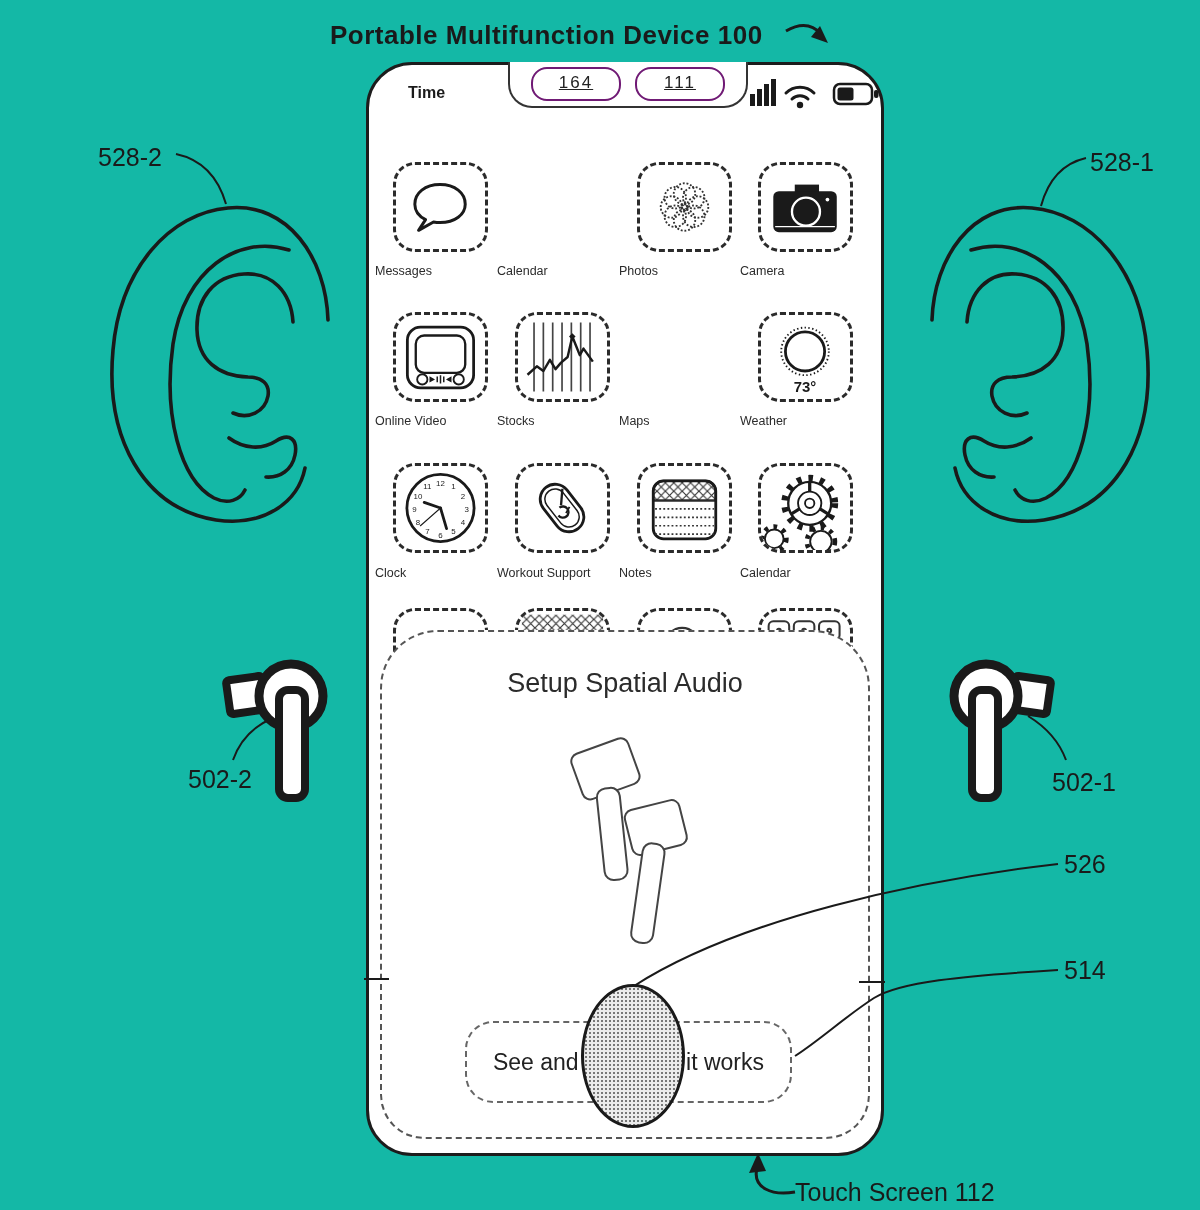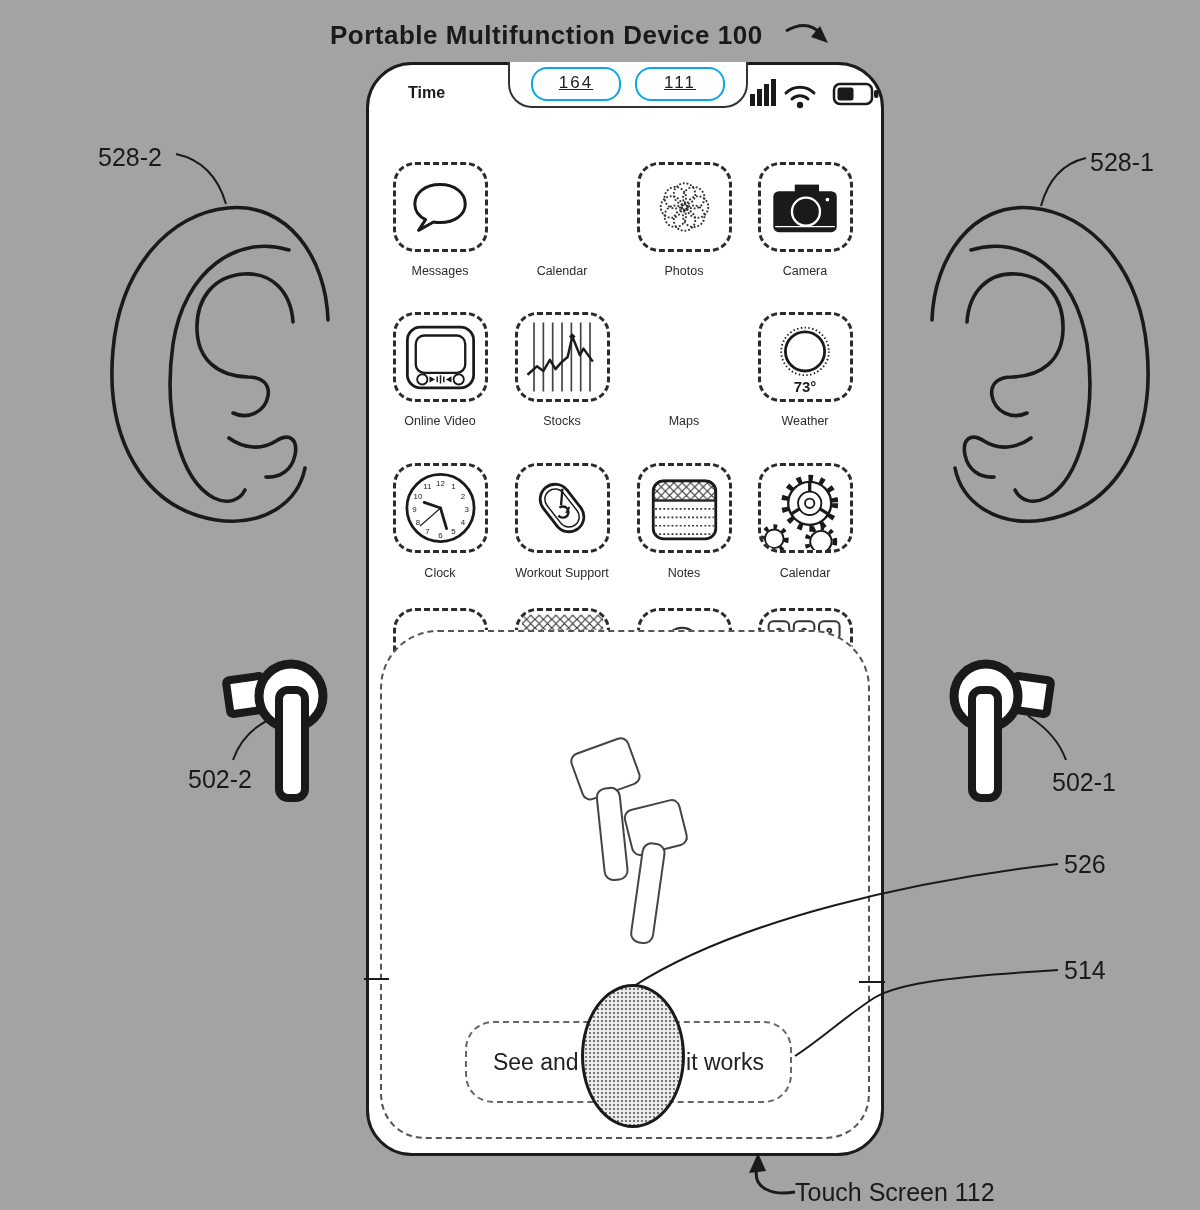--- a/index.html
+++ b/index.html
@@ -1,33 +1,33 @@
 <!DOCTYPE html>
 <html><head>
 <meta charset="utf-8">
 <style>
   html,body{margin:0;padding:0;background:#fff;}
-  #canvas{position:relative;width:1200px;height:1210px;background:#a3a3a3;overflow:hidden;
+  #canvas{position:relative;width:1200px;height:1210px;background:#14b8a6;overflow:hidden;
           font-family:"Liberation Sans",sans-serif;color:#1a1a1a;}
   .abs{position:absolute;}
   
   #fig-title{left:330px;top:20px;font-size:26px;font-weight:bold;letter-spacing:.5px;}
   
   #phone{left:366px;top:62px;width:512px;height:1088px;border:3px solid #1c1c1c;
          border-radius:46px;background:#fff;}
   #time-label{left:408px;top:84px;font-size:16px;font-weight:bold;}
   #notch{left:508px;top:62px;width:236px;height:44px;border:2.5px solid #333;border-top:none;
          border-radius:0 0 24px 24px;display:flex;align-items:center;justify-content:center;gap:14px;background:#fff;}
-  .pill{width:86px;height:30px;border:2px solid #0ea5e9;border-radius:16px;text-align:center;
+  .pill{width:86px;height:30px;border:2px solid #701a75;border-radius:16px;text-align:center;
         line-height:28px;font-size:17px;letter-spacing:2px;text-decoration:underline;color:#222;}
   
   .app{position:absolute;width:95px;height:90px;border:3px dashed #2b2b2b;border-radius:22px;
        background:#fff;overflow:hidden;box-sizing:border-box;}
   .app svg{width:89px;height:84px;display:block;}
-  .applabel{position:absolute;width:130px;text-align:center;font-size:12.5px;color:#2b2b2b;}
+  .applabel{position:absolute;width:130px;font-size:12.5px;color:#2b2b2b;}
   
   #sheet{left:380px;top:630px;width:486px;height:505px;border:2px dashed #555;
          border-radius:58px 58px 44px 44px;background:#fff;z-index:5;}
   #sheet-title{left:380px;top:668px;width:490px;text-align:center;font-size:27px;color:#2b2b2b;z-index:6;}
   #hear-button{left:465px;top:1021px;width:327px;height:82px;border:2px dashed #666;border-radius:28px;
          display:flex;align-items:center;justify-content:center;font-size:23px;color:#222;
          background:#fff;z-index:6;box-sizing:border-box;}
   #contact-ellipse{left:581px;top:984px;width:98px;height:138px;border:3px solid #1a1a1a;border-radius:50%;
          z-index:7;background-color:#ebebeb;
          background-image:radial-gradient(#777 0.9px, transparent 1.2px);background-size:4px 4px;}
@@ -243,20 +243,21 @@
   <div class="applabel" style="left:375px;top:414px">Online Video</div>
   <div class="applabel" style="left:497px;top:414px">Stocks</div>
   <div class="applabel" style="left:619px;top:414px">Maps</div>
   <div class="applabel" style="left:740px;top:414px">Weather</div>
   <div class="applabel" style="left:375px;top:566px">Clock</div>
   <div class="applabel" style="left:497px;top:566px">Workout Support</div>
   <div class="applabel" style="left:619px;top:566px">Notes</div>
   <div class="applabel" style="left:740px;top:566px">Calendar</div>
 
   <div class="abs" id="sheet"></div>
+  <div class="abs" id="sheet-title">Setup Spatial Audio</div>
   <div class="abs" id="hear-button">
     <span>See and hear how it works</span>
   </div>
   <div class="abs" id="contact-ellipse"></div>
 
   <div class="ref" style="left:98px;top:143px">528-2</div>
   <div class="ref" style="left:1090px;top:148px">528-1</div>
   <div class="ref" style="left:188px;top:765px">502-2</div>
   <div class="ref" style="left:1052px;top:768px">502-1</div>
   <div class="ref" style="left:1064px;top:850px">526</div>

